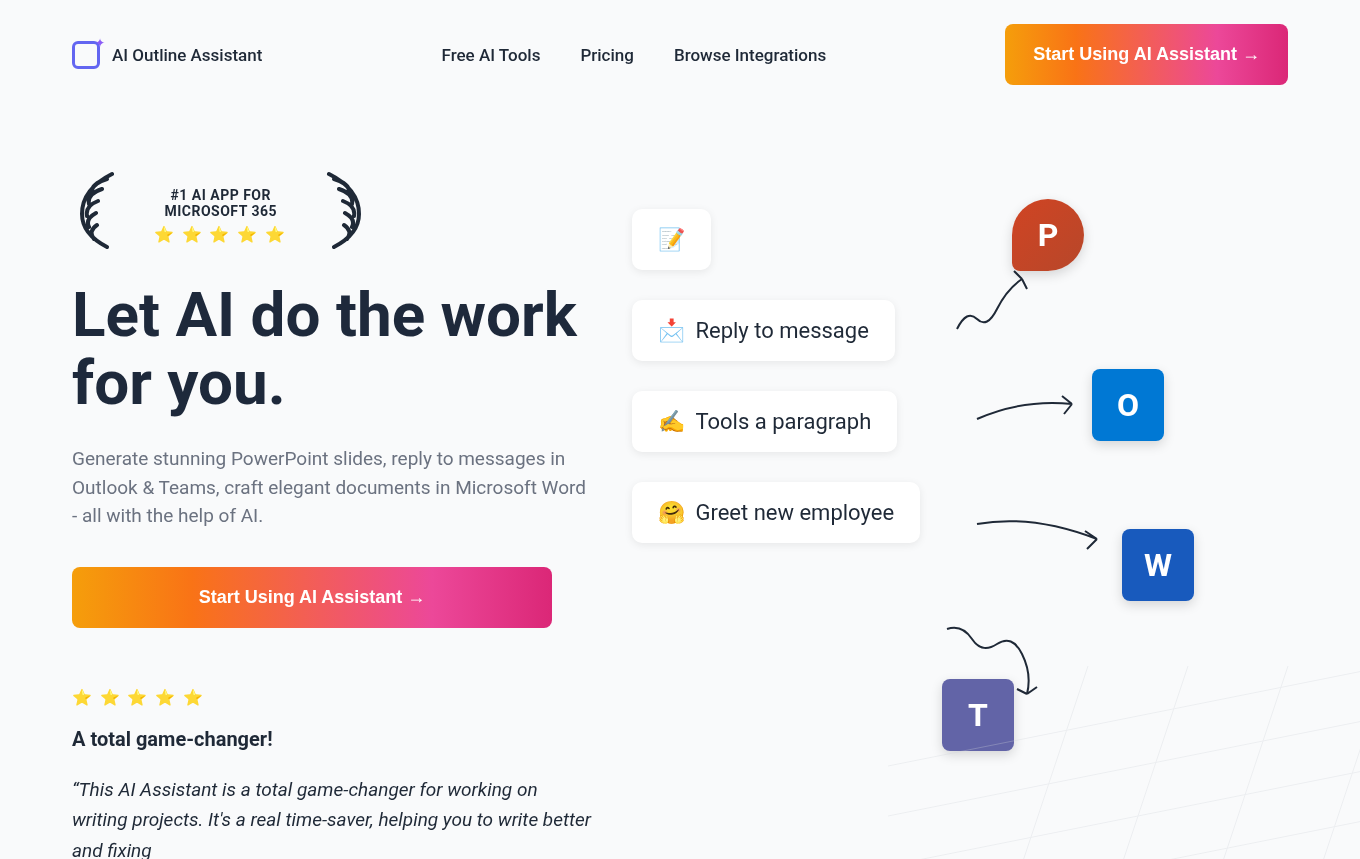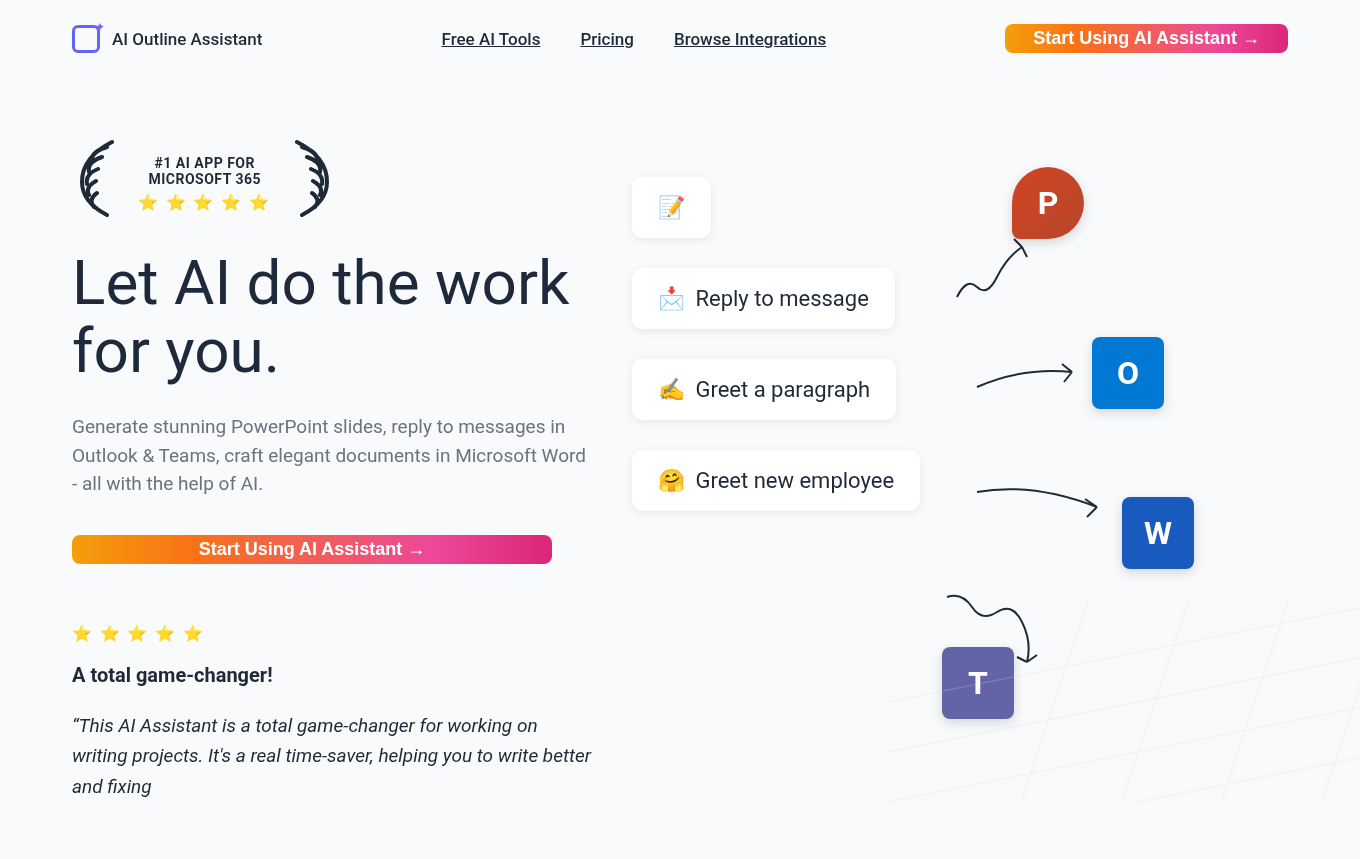--- a/index.html
+++ b/index.html
@@ -36,54 +36,53 @@
   color: #8b5cf6;
 }
 .brand-name {
   font-size: 17px;
   font-weight: 500;
   color: #1f2937;
 }
 .nav {
   display: flex;
   gap: 40px;
-  text-decoration: underline;
 }
 .nav a {
   text-decoration: none;
   color: #1f2937;
   font-size: 17px;
   font-weight: 500;
 }
 .cta-btn {
   background: linear-gradient(90deg, #f59e0b 0%, #f97316 25%, #ec4899 75%, #db2777 100%);
   color: white;
   border: none;
-  padding: 4px 28px;
+  padding: 20px 28px;
   border-radius: 8px;
   font-size: 18px;
   font-weight: 700;
   cursor: pointer;
   display: inline-flex;
   align-items: center;
   gap: 8px;
 }
 .main {
   display: flex;
   padding: 60px 72px 0 72px;
   gap: 40px;
 }
 .left-col {
   width: 520px;
   flex-shrink: 0;
 }
 .award-badge {
   display: flex;
   align-items: center;
-  gap: 16px;
+  gap: 32px;
   margin-bottom: 20px;
 }
 .laurel {
   font-size: 48px;
   color: #1f2937;
 }
 .laurel svg {
   width: 50px;
   height: 80px;
 }
@@ -103,21 +102,21 @@
   font-weight: 700;
   letter-spacing: 0.5px;
 }
 .stars-row {
   margin-top: 6px;
   font-size: 16px;
   letter-spacing: 2px;
 }
 .hero-title {
   font-size: 62px;
-  font-weight: 400;
+  font-weight: 700;
   line-height: 1.1;
   color: #1e293b;
   margin-bottom: 28px;
 }
 .hero-desc {
   font-size: 19px;
   line-height: 1.5;
   color: #6b7280;
   margin-bottom: 36px;
 }
@@ -254,21 +253,21 @@
     <div class="task-cards">
       <div class="task-card">
         <span>📝</span>
       </div>
       <div class="task-card">
         <span>📩</span>
         <span>Reply to message</span>
       </div>
       <div class="task-card">
         <span>✍️</span>
-        <span>Greet a paragraph</span>
+        <span>Tools a paragraph</span>
       </div>
       <div class="task-card">
         <span>🤗</span>
         <span>Greet new employee</span>
       </div>
 
       <svg class="squiggle sq1" width="100" height="80">
           <path d="M5 70 Q15 50 25 60 Q35 70 45 50 Q55 30 70 20 M70 20 L62 12 M70 20 L75 30"></path>
         </svg>
       <svg class="squiggle sq2" width="110" height="40">

